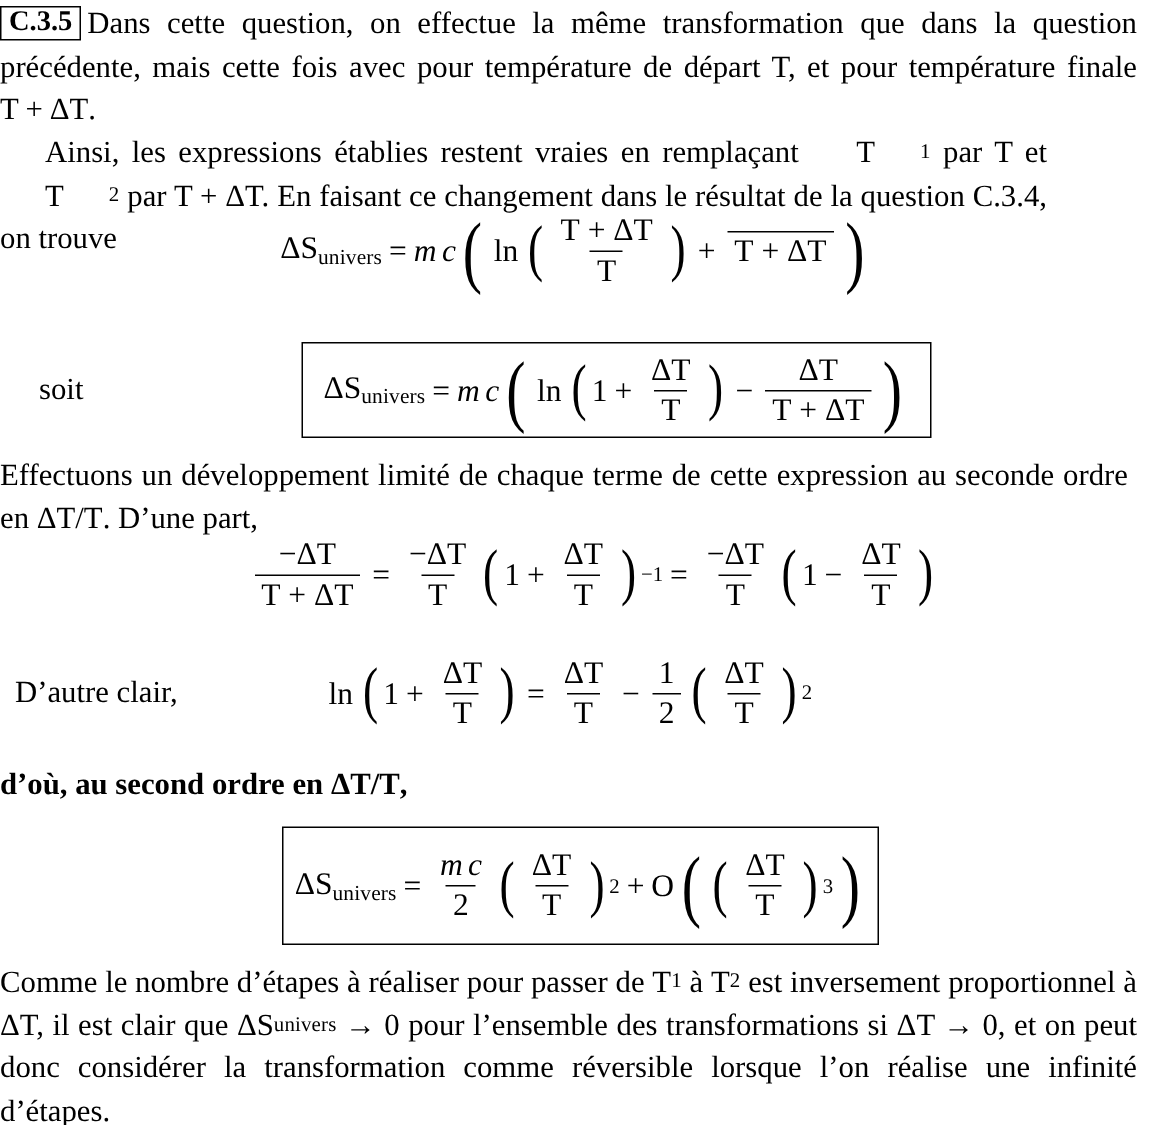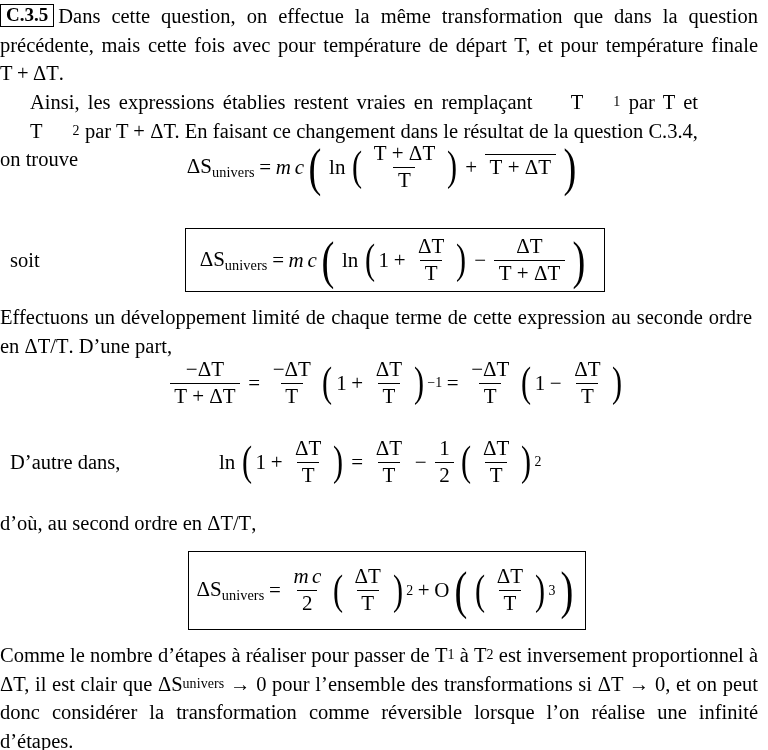--- a/index.html
+++ b/index.html
@@ -162,21 +162,21 @@
           <span class="op">+</span>
           <span class="frac">
             <span class="den mup">T&nbsp;+&nbsp;ΔT</span>
           </span>
           <span class="paren p-big">)</span>
         </span>
       </span>
     </div>
   </div>
 
-  <div class="abs" style="left:0; top:228px; width:692px;">
+  <div class="abs" style="left:0; top:228px; width:692px;padding-left:16px;">
     <div class="display-row">
       <div class="lead-label" style="width:175px;">soit</div>
       <div class="eqbox" style="width:420px; height:64px; justify-content:center;">
         <span class="math" style="font-size:21px;">
           <span class="mup">ΔS<span class="sub">univers</span></span>
           <span class="op">=</span>
           <span class="mi">m</span>
             <span style="width:.18em;display:inline-block;"></span>
             <span class="mi">c</span>
           <span class="pwrap">
@@ -245,21 +245,21 @@
             <span class="den mup">T</span>
           </span>
           <span class="paren p-mid">)</span>
         </span>
       </span>
     </div>
   </div>
 
   <div class="abs" style="left:0; top:437px; width:768px;">
     <div class="display-row">
-      <div class="lead-label" style="width:206px;">D’autre dans,</div>
+      <div class="lead-label" style="width:206px;">D’autre clair,</div>
       <div style="flex:1; display:flex; justify-content:flex-start;">
         <span class="math" style="font-size:21px;">
           <span class="mup opn">ln</span>
           <span class="pwrap">
             <span class="paren p-mid">(</span>
             <span class="mup">1</span>
             <span class="op">+</span>
             <span class="frac">
               <span class="num mup">ΔT</span>
               <span class="den mup">T</span>
@@ -283,21 +283,21 @@
               <span class="den mup">T</span>
             </span>
             <span class="paren p-mid">)</span>
               <span class="sup">2</span>
           </span>
         </span>
       </div>
     </div>
   </div>
 
-  <div class="abs" style="left:0; top:509px; width:768px;">
+  <div class="abs" style="left:0; top:509px; width:768px;font-weight:bold;">
     <p class="para"><span>d’où, au second ordre en </span><span class="math mup">ΔT/T</span><span>,</span></p>
   </div>
 
   <div class="abs" style="left:0; top:551px; width:768px;">
     <div class="display">
       <div class="eqbox" style="width:398px; height:79px; justify-content:center; margin-left:6px;">
         <span class="math" style="font-size:21px;">
           <span class="mup">ΔS<span class="sub">univers</span></span>
           <span class="op">=</span>
           <span class="frac">

